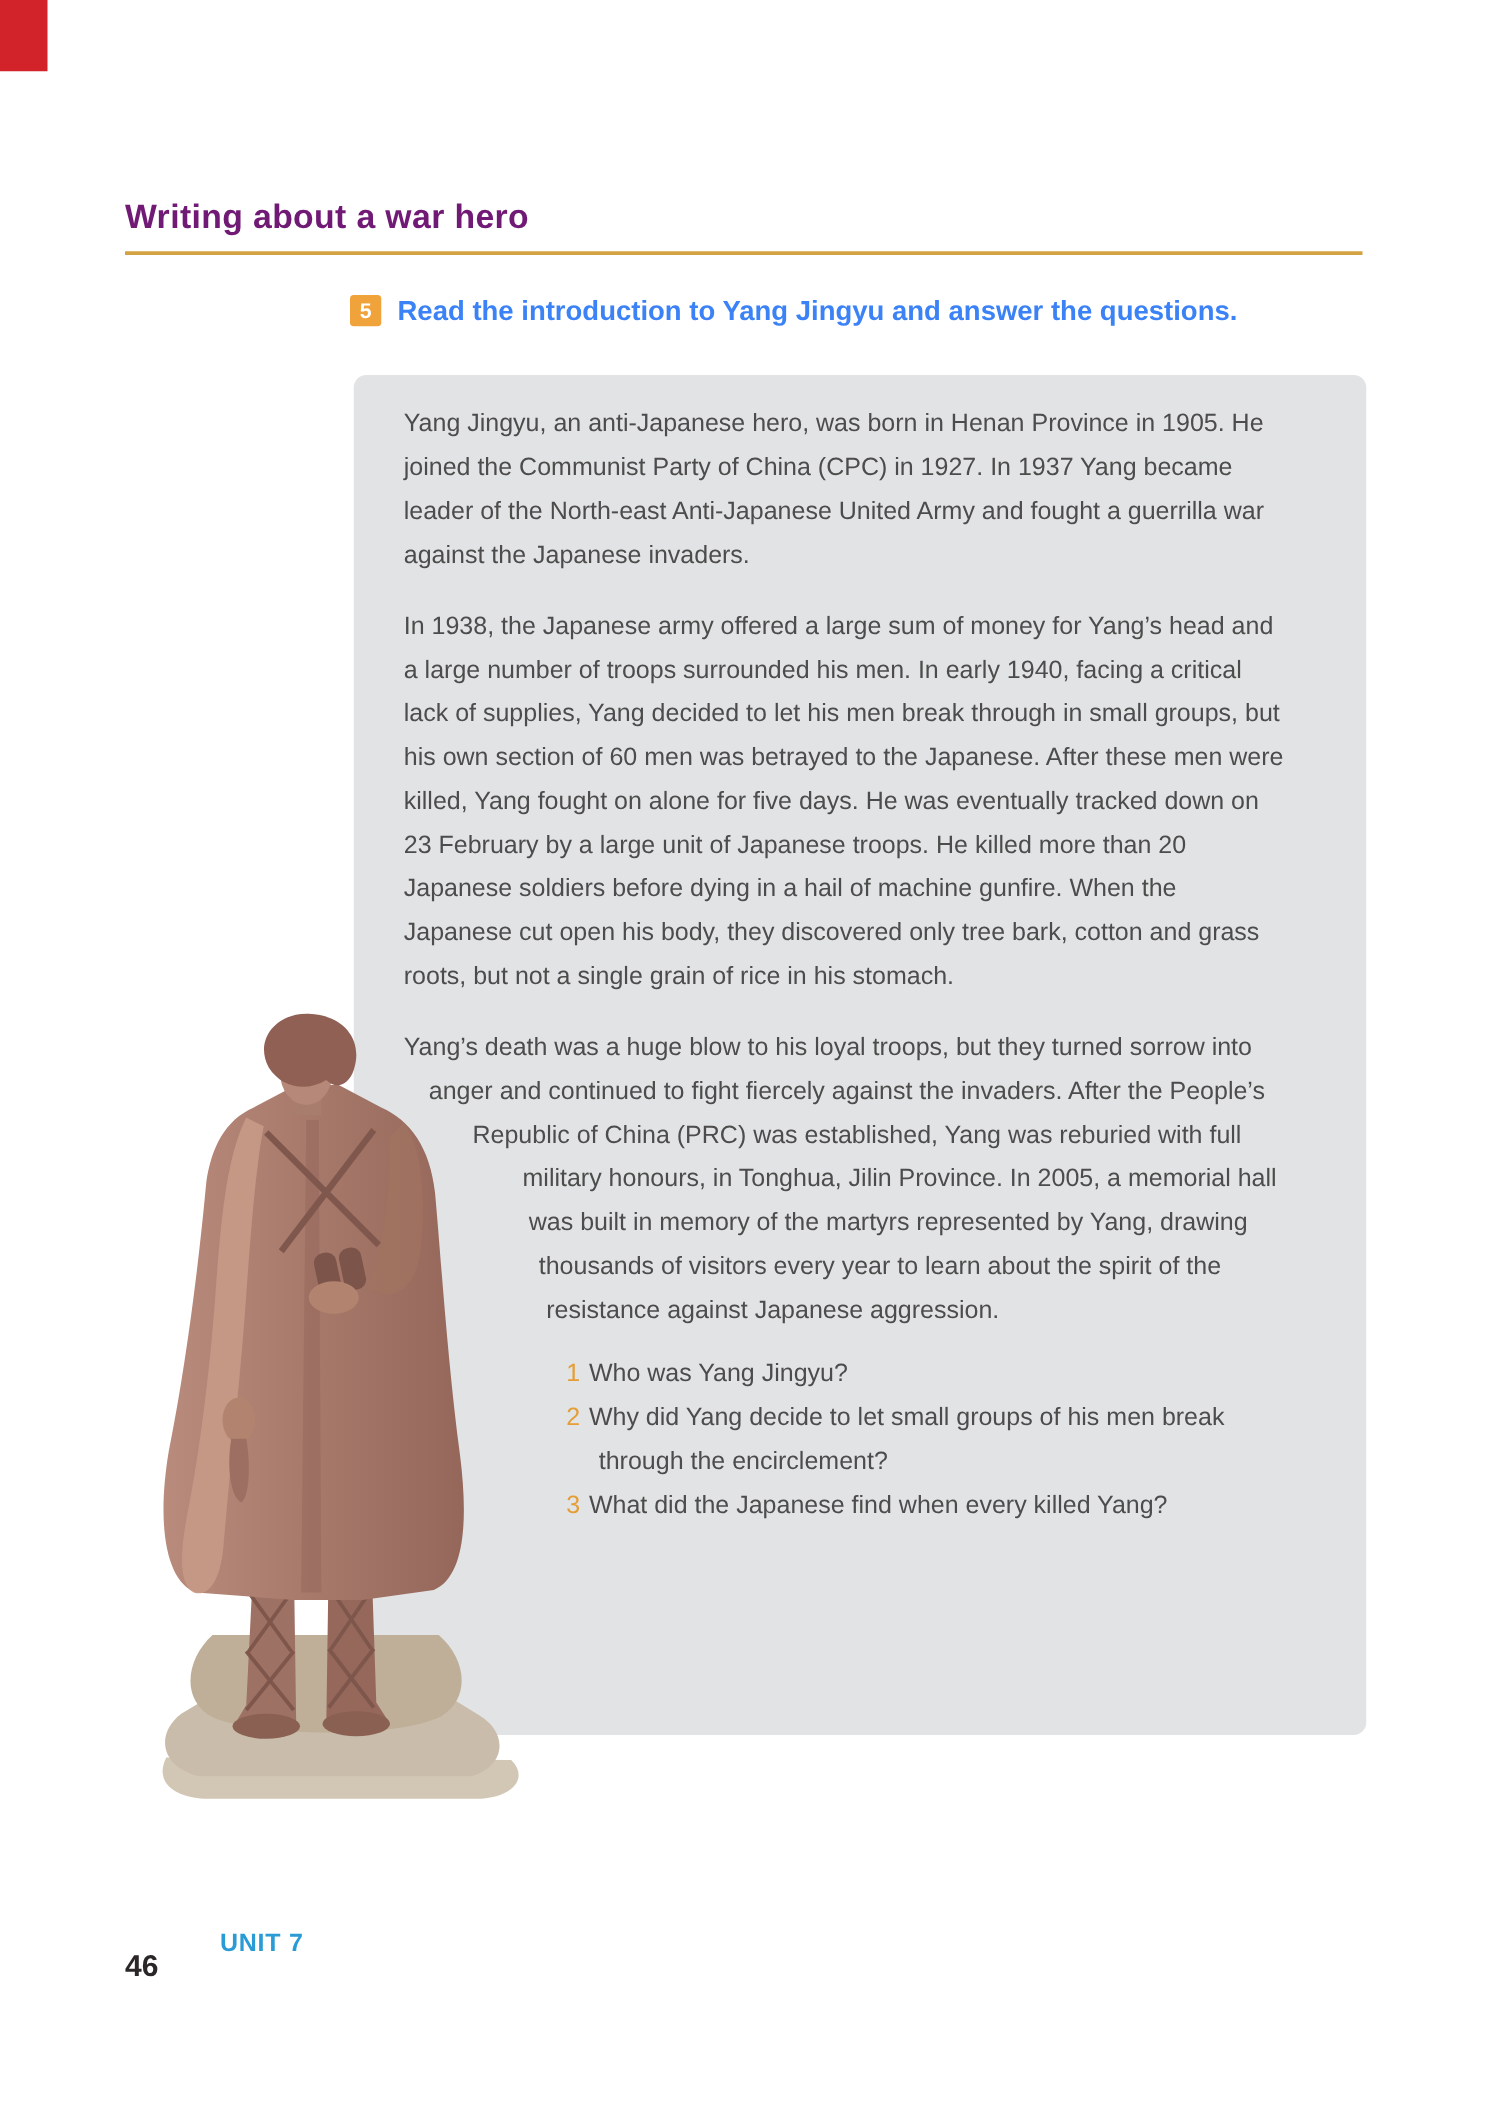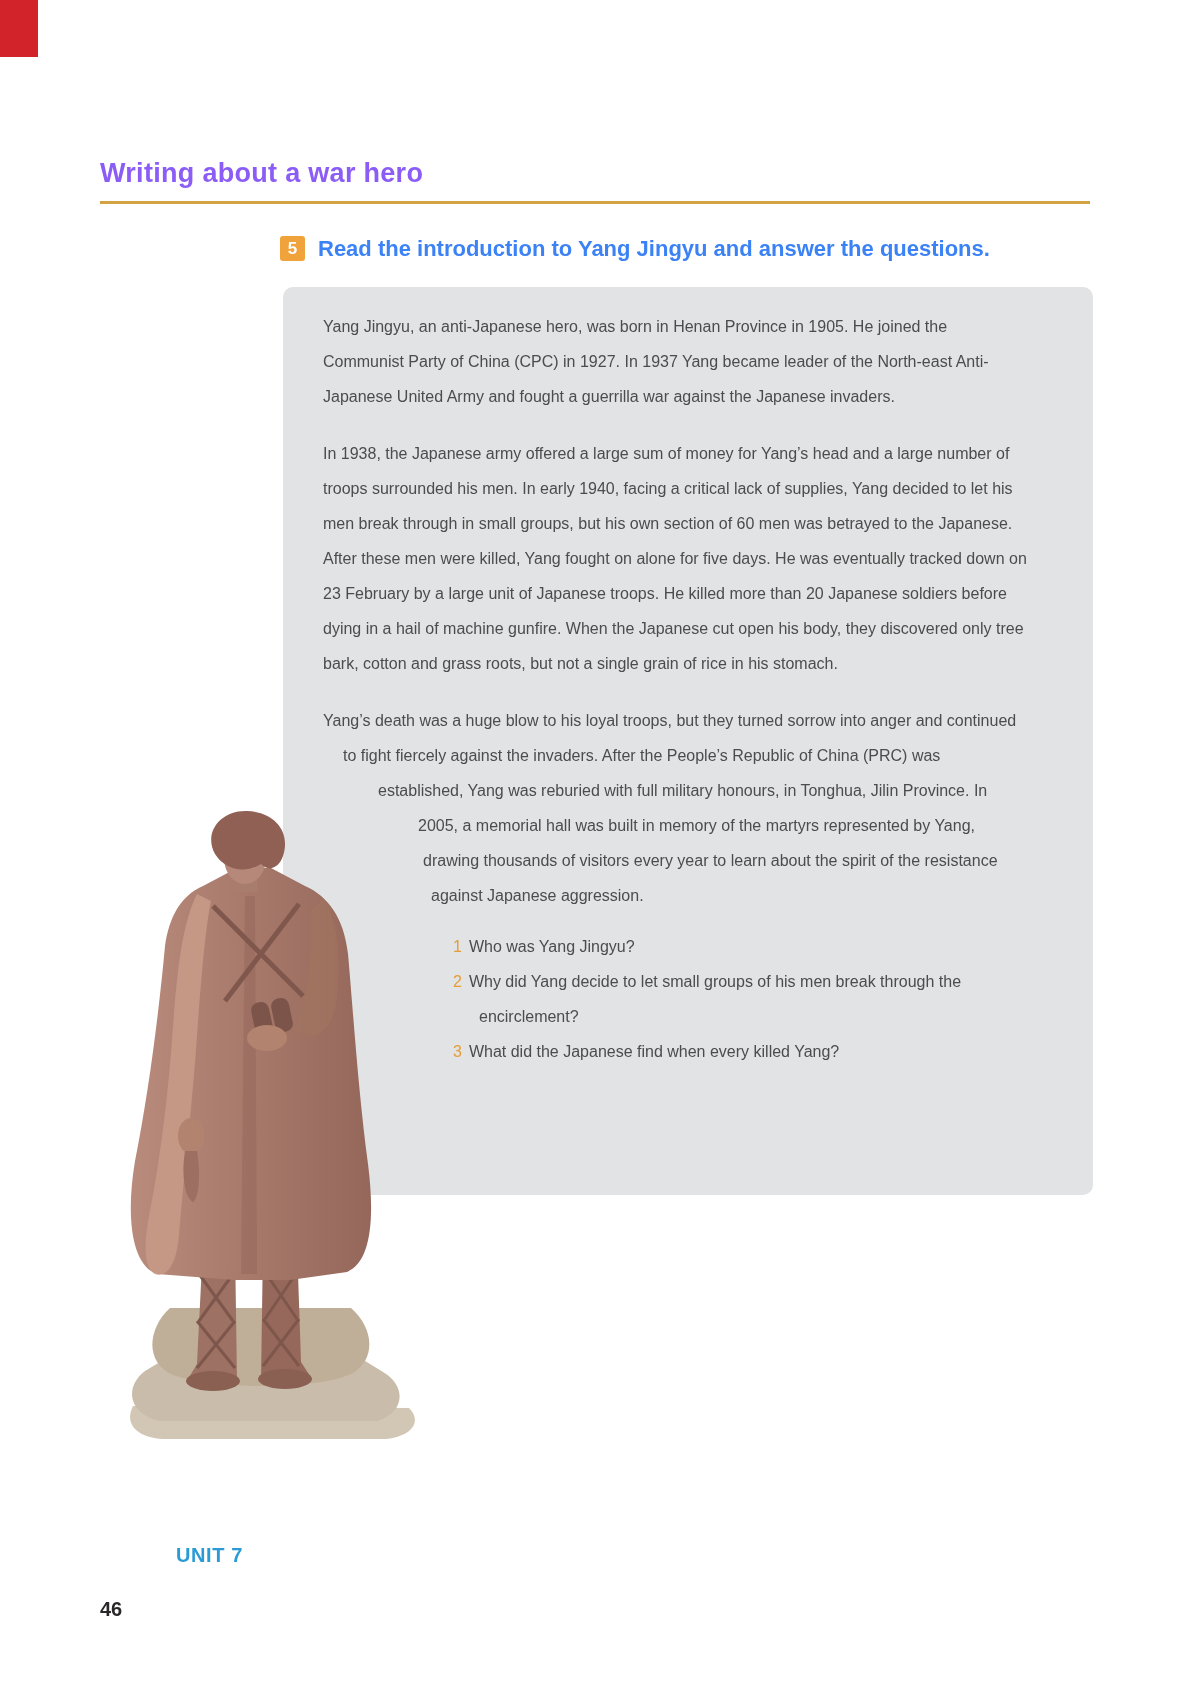--- a/index.html
+++ b/index.html
@@ -4,54 +4,54 @@
 <style>
   html,body { margin:0; padding:0; background:#ffffff; }
   .page {
     position:relative; width:1190px; height:1683px; background:#ffffff;
     font-family:"Liberation Sans", sans-serif; overflow:hidden;
   }
   .corner-tab { position:absolute; left:0; top:0; width:38px; height:57px; background:#d2232a; }
 
   .heading {
     position:absolute; left:100px; top:158px;
-    font-size:27px; font-weight:bold; color:#8b5cf6; letter-spacing:0.3px;
+    font-size:27px; font-weight:bold; color:#701a75; letter-spacing:0.3px;
   }
   .heading-rule { position:absolute; left:100px; top:201px; width:990px; height:3px; background:#d3a243; }
 
   .exercise-row { position:absolute; left:280px; top:233px; display:flex; align-items:flex-start; gap:13px; width:830px; }
   .badge {
     flex:0 0 auto; width:25px; height:25px; margin-top:3px; border-radius:3px;
     background:#f0a23b; color:#ffffff; font-weight:bold; font-size:17px;
     display:flex; align-items:center; justify-content:center;
   }
   .instruction { font-size:22px; font-weight:bold; color:#3b82f6; line-height:31px; }
 
   .reading-box {
-    position:absolute; left:283px; top:287px; width:810px; height:908px;
+    position:absolute; left:283px; top:300px; width:810px; height:1088px;
     background:#e2e3e4; border-radius:10px; box-sizing:border-box;
     padding:22px 65px 30px 40px;
-    color:#4c4c4c; font-size:16px; line-height:35px; z-index:1;
+    color:#4c4c4c; font-size:20px; line-height:35px; z-index:1;
   }
   .reading-box p { margin:0 0 22px 0; }
   .reading-box p.para3 { margin-bottom:12px; }
 
   .statue-spacer {
     float:left; width:130px; height:285px;
     shape-outside: polygon(0 0, 0 35px, 20px 70px, 55px 105px, 95px 140px,
       100px 175px, 108px 210px, 114px 245px, 122px 280px, 122px 285px, 0 285px);
   }
 
   .questions { list-style:none; margin:16px 0 0 130px; padding:0; line-height:35px; }
   .questions li { padding-left:26px; text-indent:-26px; }
   .q-num { color:#e59d36; margin-right:7px; }
 
   .statue { position:absolute; left:85px; top:806px; width:355px; height:640px; z-index:2; }
 
-  .footer-num { position:absolute; left:100px; top:1598px; font-size:20px; font-weight:bold; color:#2b2627; }
+  .footer-num { position:absolute; left:100px; top:1560px; font-size:24px; font-weight:bold; color:#2b2627; }
   .footer-unit { position:absolute; left:176px; top:1544px; font-size:20px; font-weight:bold; color:#2a9bd5; letter-spacing:0.6px; }
 </style>
 </head>
 <body>
 
 <div class="page">
 
   <div class="corner-tab"></div>
 
   <div class="heading">Writing about a war hero</div>

